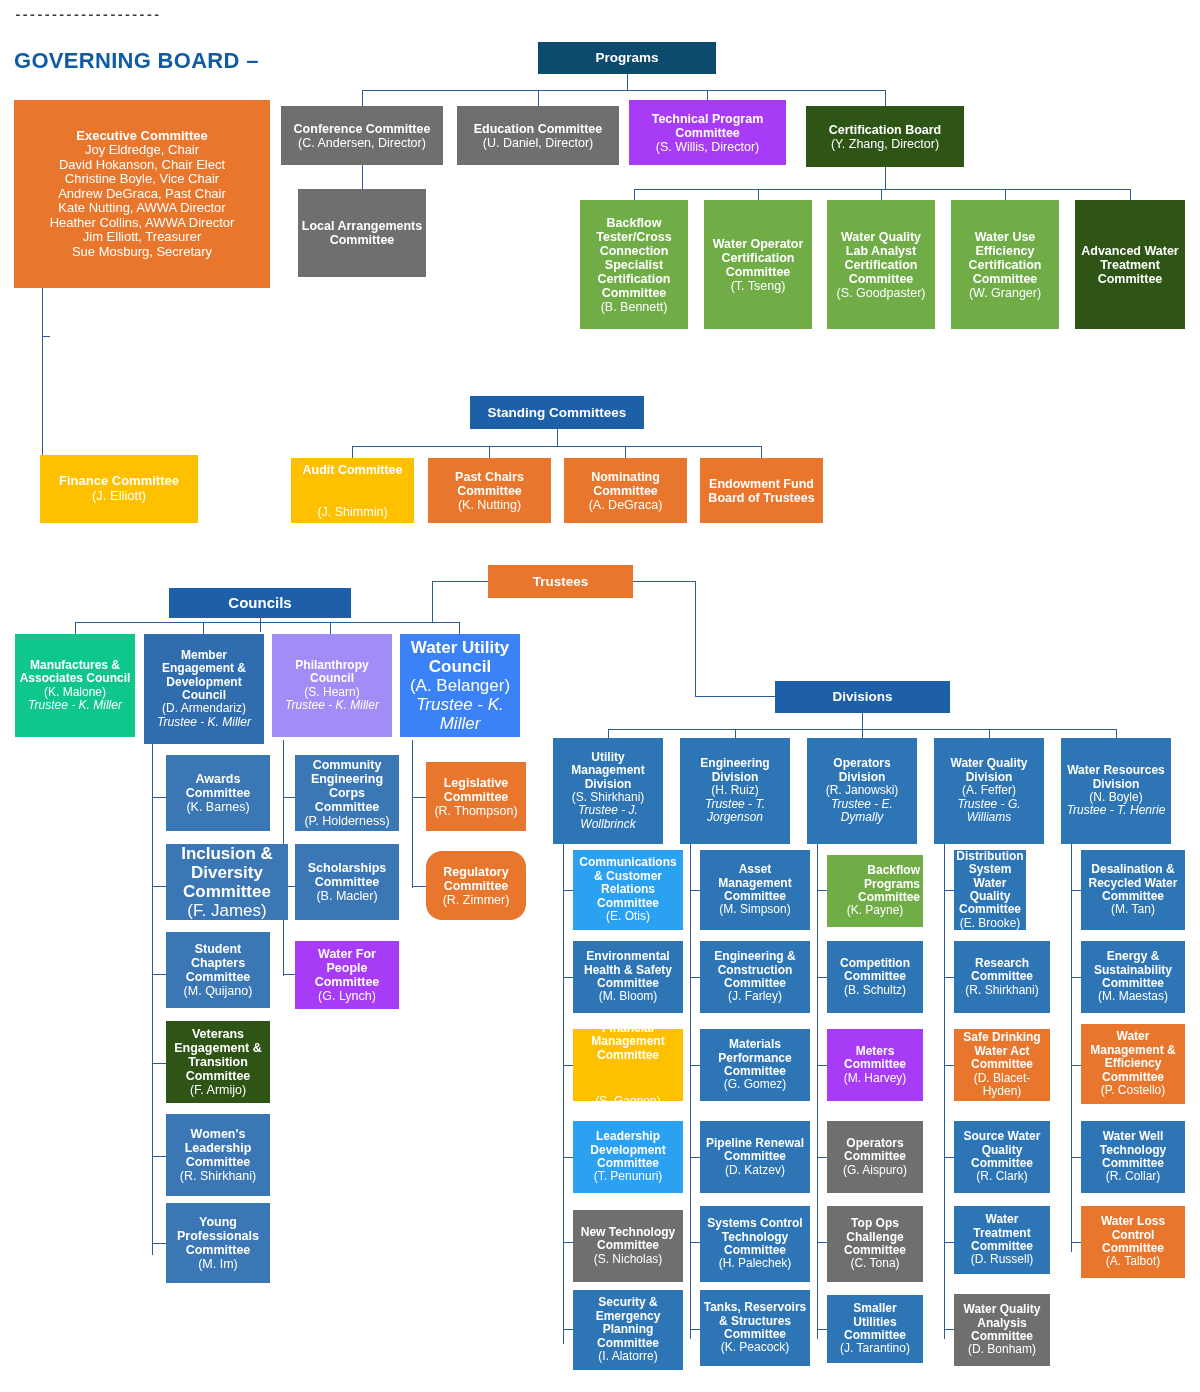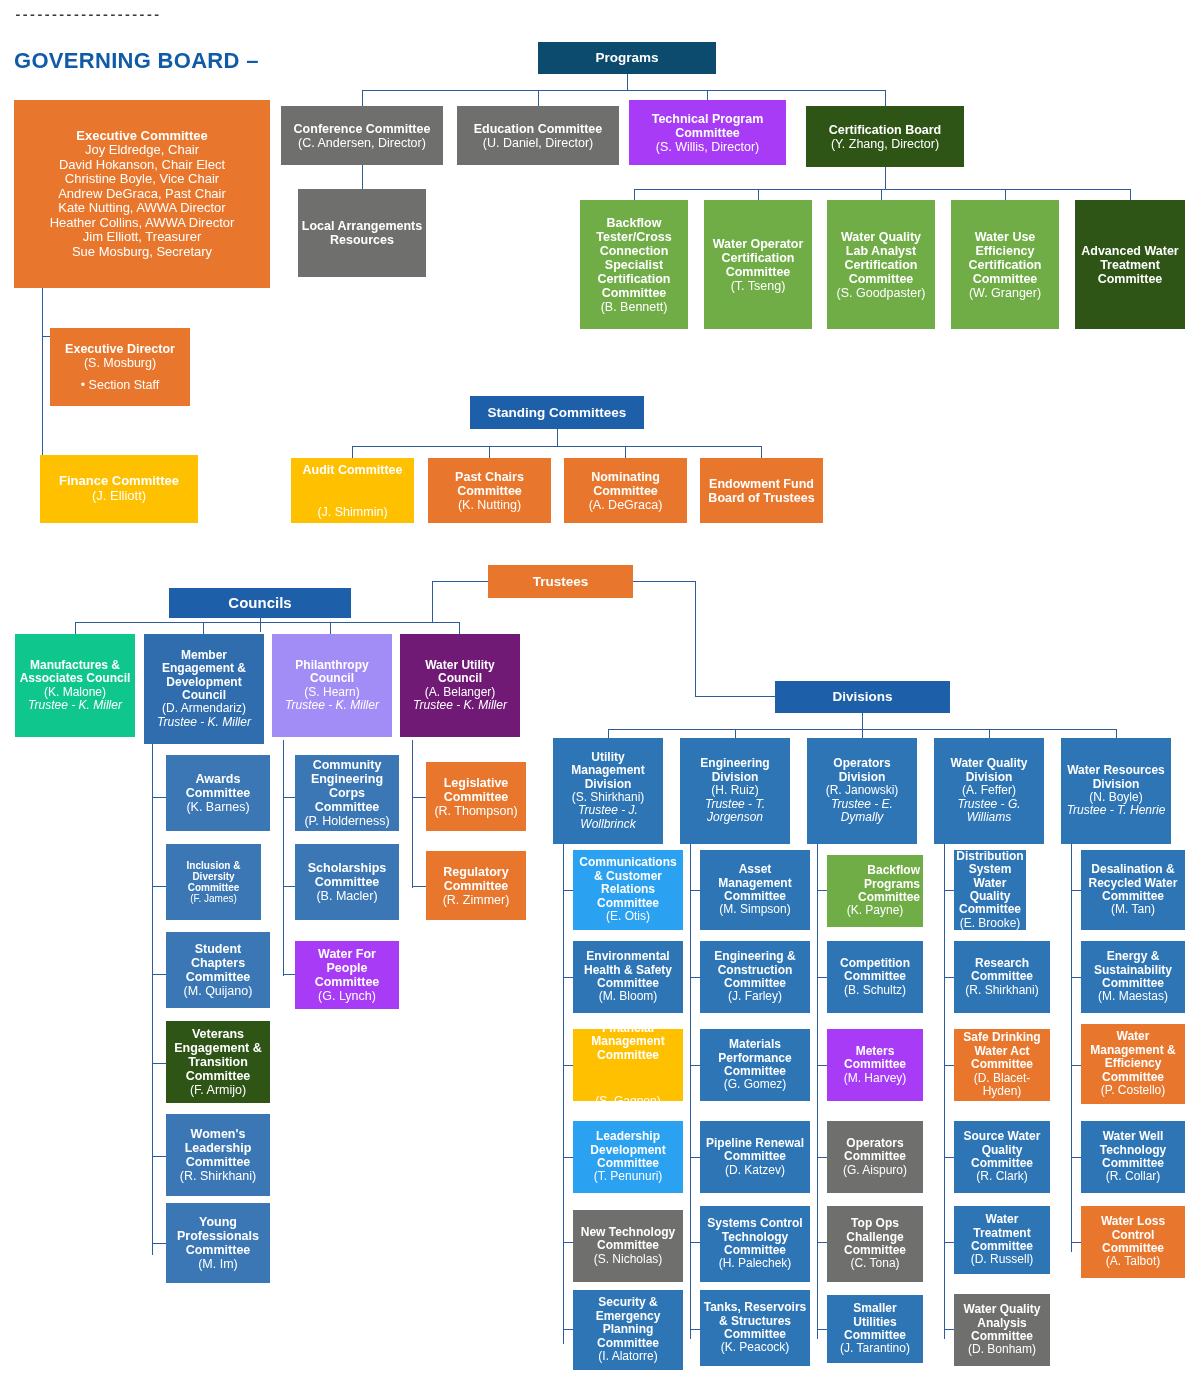--- a/index.html
+++ b/index.html
@@ -138,42 +138,37 @@
     <div class="s">Joy Eldredge, Chair</div>
     <div class="s">David Hokanson, Chair Elect</div>
     <div class="s">Christine Boyle, Vice Chair</div>
     <div class="s">Andrew DeGraca, Past Chair</div>
     <div class="s">Kate Nutting, AWWA Director</div>
     <div class="s">Heather Collins, AWWA Director</div>
     <div class="s">Jim Elliott, Treasurer</div>
     <div class="s">Sue Mosburg, Secretary</div>
   </div>
 
-  <div class="box" style="left:50px;top:328px;width:140px;height:78px;background:#E8762C;font-size:12.5px;">
-    <div class="t">Executive Director</div>
-    <div class="s">(S. Mosburg)</div>
-    <div class="s" style="margin-top:8px;">•  Section Staff</div>
-  </div>
 
   <div class="box" style="left:40px;top:455px;width:158px;height:68px;background:#FFC000;font-size:13px;">
     <div class="t">Finance Committee</div>
     <div class="s">(J. Elliott)</div>
   </div>
 
   <div class="box" style="left:538px;top:42px;width:178px;height:32px;background:#0c4a6e;font-size:13.5px;">
     <div class="t">Programs</div>
   </div>
 
   <div class="box" style="left:281px;top:106px;width:162px;height:59px;background:#6F6F6E;font-size:12.5px;">
     <div class="t">Conference Committee</div>
     <div class="s">(C. Andersen, Director)</div>
   </div>
 
   <div class="box" style="left:298px;top:189px;width:128px;height:88px;background:#6F6F6E;font-size:12.5px;">
-    <div class="t">Local Arrangements Resources</div>
+    <div class="t">Local Arrangements Committee</div>
   </div>
 
   <div class="box" style="left:457px;top:106px;width:162px;height:59px;background:#6F6F6E;font-size:12.5px;">
     <div class="t">Education Committee</div>
     <div class="s">(U. Daniel, Director)</div>
   </div>
 
   <div class="box" style="left:629px;top:100px;width:157px;height:65px;background:#A83BF5;font-size:12.5px;">
     <div class="t">Technical Program Committee</div>
     <div class="s">(S. Willis, Director)</div>
@@ -239,31 +234,31 @@
   <div class="box" style="left:144px;top:634px;width:120px;height:110px;background:#2F6DAE;font-size:12px;">
     <div class="t">Member Engagement &amp; Development Council</div>
     <div class="s">(D. Armendariz)</div>
     <div class="i">Trustee - K. Miller</div>
   </div>
   <div class="box" style="left:272px;top:634px;width:120px;height:103px;background:#A28CF5;font-size:12px;">
     <div class="t">Philanthropy Council</div>
     <div class="s">(S. Hearn)</div>
     <div class="i">Trustee - K. Miller</div>
   </div>
-  <div class="box" style="left:400px;top:634px;width:120px;height:103px;background:#701a75;font-size:12px;">
+  <div class="box" style="left:400px;top:634px;width:120px;height:103px;background:#3b82f6;font-size:17px;">
     <div class="t">Water Utility Council</div>
     <div class="s">(A. Belanger)</div>
     <div class="i">Trustee - K. Miller</div>
   </div>
 
   <div class="box" style="left:166px;top:755px;width:104px;height:76px;background:#3B77B5;font-size:12.5px;">
     <div class="t">Awards Committee</div>
     <div class="s">(K. Barnes)</div>
   </div>
-  <div class="box" style="left:166px;top:844px;width:95px;height:76px;background:#3B77B5;font-size:10px;">
+  <div class="box" style="left:166px;top:844px;width:122px;height:76px;background:#3B77B5;font-size:17px;">
     <div class="t">Inclusion &amp; Diversity Committee</div>
     <div class="s">(F. James)</div>
   </div>
   <div class="box" style="left:166px;top:932px;width:104px;height:76px;background:#3B77B5;font-size:12.5px;">
     <div class="t">Student Chapters Committee</div>
     <div class="s">(M. Quijano)</div>
   </div>
   <div class="box" style="left:166px;top:1021px;width:104px;height:82px;background:#2E5516;font-size:12.5px;">
     <div class="t">Veterans Engagement &amp; Transition Committee</div>
     <div class="s">(F. Armijo)</div>
@@ -287,21 +282,21 @@
   </div>
   <div class="box" style="left:295px;top:941px;width:104px;height:68px;background:#A83BF5;font-size:12.5px;">
     <div class="t">Water For People Committee</div>
     <div class="s">(G. Lynch)</div>
   </div>
 
   <div class="box" style="left:426px;top:762px;width:100px;height:69px;background:#E8762C;font-size:12.5px;">
     <div class="t">Legislative Committee</div>
     <div class="s">(R. Thompson)</div>
   </div>
-  <div class="box" style="left:426px;top:851px;width:100px;height:69px;background:#E8762C;font-size:12.5px;">
+  <div class="box" style="left:426px;top:851px;width:100px;height:69px;background:#E8762C;font-size:12.5px;border-radius:16px;">
     <div class="t">Regulatory Committee</div>
     <div class="s">(R. Zimmer)</div>
   </div>
 
   <div class="box" style="left:775px;top:681px;width:175px;height:32px;background:#1D5FA8;font-size:13.5px;">
     <div class="t">Divisions</div>
   </div>
 
   <div class="box" style="left:553px;top:738px;width:110px;height:106px;background:#2E75B6;font-size:12px;">
     <div class="t">Utility Management Division</div>

